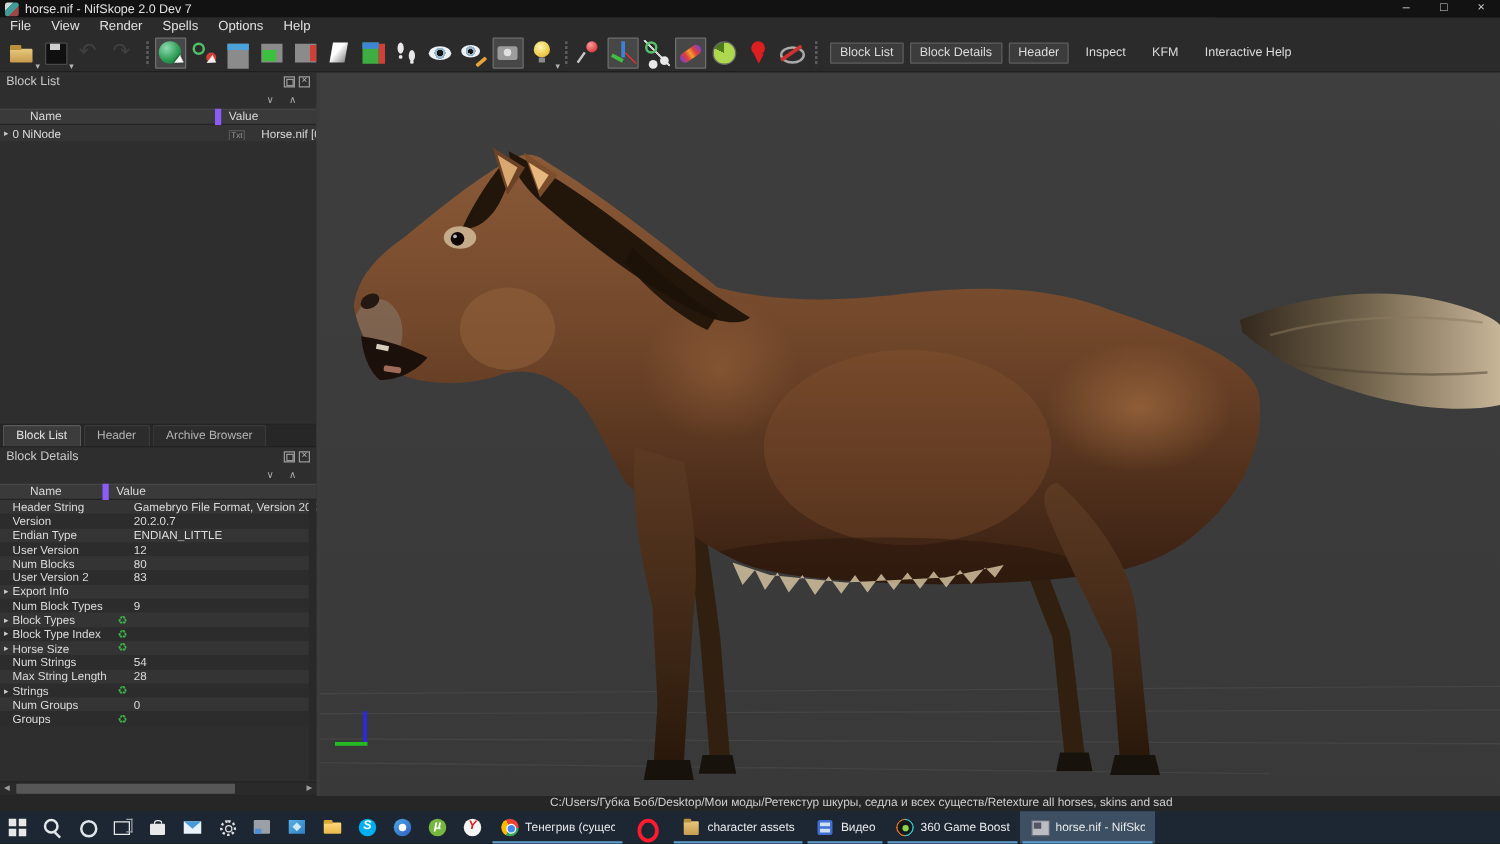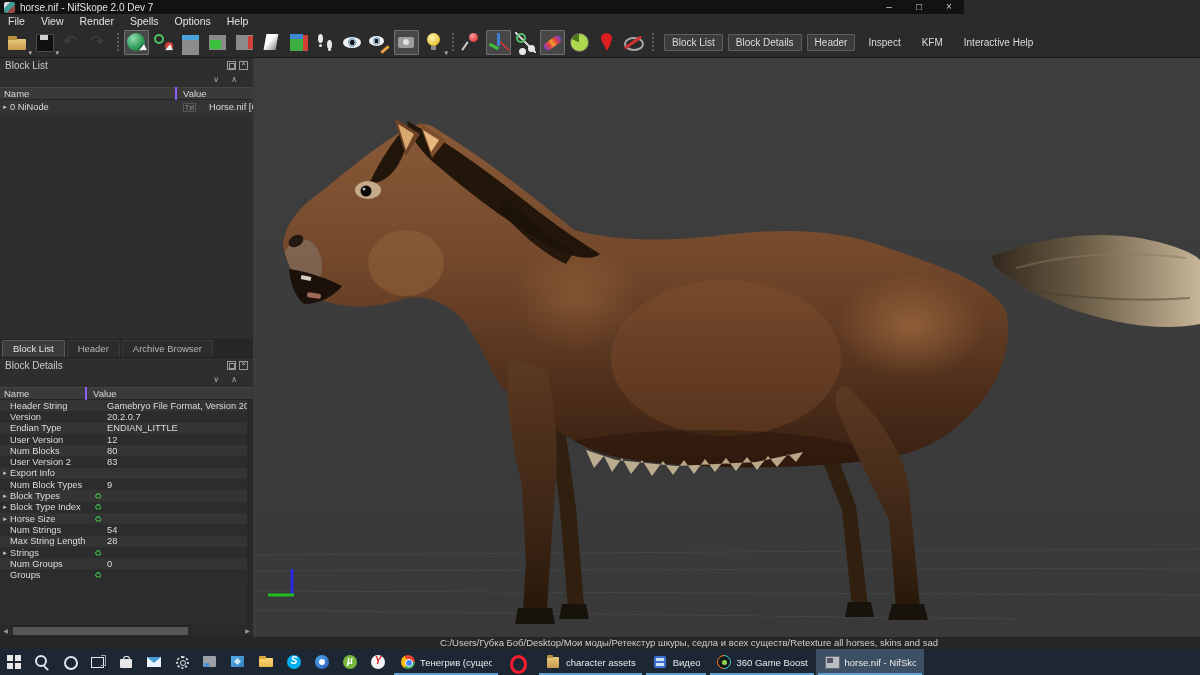--- a/index.html
+++ b/index.html
@@ -1,21 +1,21 @@
 <!DOCTYPE html>
 <html><head>
 <meta charset="utf-8">
 <style>
   html,body{margin:0;padding:0;background:#000;}
   *{box-sizing:border-box;}
   .screen{position:relative;width:1200px;height:675px;overflow:hidden;
     font-family:"Liberation Sans","DejaVu Sans",sans-serif;color:#d6d6d6;background:#2b2b2b;}
 
   
-  .titlebar{position:absolute;left:0;top:0;width:964px;height:14px;background:#121212;
+  .titlebar{position:absolute;left:0;top:0;width:1200px;height:14px;background:#121212;
     display:flex;align-items:center;font-size:10px;color:#e0e0e0;}
   .app-ico{width:11px;height:11px;margin:0 5px 0 4px;border-radius:2px;
     background:linear-gradient(135deg,#cfd8da 0 30%,#3f9a98 30% 62%,#9a4a46 62%);}
   .wbtns{margin-left:auto;display:flex;}
   .wbtn{width:30px;height:14px;text-align:center;line-height:13px;font-size:10px;color:#cfcfcf;}
 
   
   .menubar{position:absolute;left:0;top:14px;width:972px;height:14px;background:#2b2b2b;
     display:flex;align-items:center;font-size:10.5px;}
   .menu-item{padding:0 8px;color:#e2e2e2;}
@@ -107,21 +107,21 @@
   .panel{display:flex;flex-direction:column;background:#2e2e2e;border-bottom:1px solid #242424;}
   .p-title{height:15px;display:flex;align-items:center;padding:0 5px;font-size:10px;color:#c9c9c9;position:relative;}
   .p-btns{margin-left:auto;display:flex;gap:3px;}
   .float-btn,.close-btn{width:9px;height:9px;border:1px solid #9a9a9a;position:relative;background:#2e2e2e;}
   .float-btn::before{content:"";position:absolute;left:1px;top:1px;width:4px;height:4px;border:1px solid #9a9a9a;}
   .close-btn::before{content:"×";position:absolute;left:0;top:-3px;width:7px;text-align:center;font-size:8px;color:#bbb;}
   .chev-row{height:14px;display:flex;justify-content:flex-end;align-items:center;padding-right:16px;gap:12px;}
   .chev{font-size:8px;color:#aaa;line-height:10px;}
   .thead{display:flex;height:13px;background:#3a3a3a;border-top:1px solid #454545;border-bottom:1px solid #232323;
     font-size:9.5px;color:#d8d8d8;align-items:center;}
-  .thead .c1{padding-left:4px;border-right:2px solid #8b5cf6;height:13px;line-height:13px;}
+  .thead .c1{padding-left:24px;border-right:5px solid #8b5cf6;height:13px;line-height:13px;}
   .thead .c2{padding-left:6px;}
   .bl .thead .c1{width:177px;} .bd .thead .c1{width:87px;}
   .rows{display:flex;flex-direction:column;}
   .trow{display:flex;align-items:center;font-size:9.3px;color:#dcdcdc;}
   .bl .trow{height:13px;} .bd .trow{height:11.3px;}
   .trow:nth-of-type(odd){background:#343434;} .trow:nth-of-type(even){background:#2c2c2c;}
   .r-arrow{width:10px;text-align:center;font-size:7px;color:#c8c8c8;visibility:hidden;}
   .r-arrow.arrow{visibility:visible;}
   .bl .r-name{width:167px;} .bd .r-name{width:77px;white-space:nowrap;overflow:hidden;}
   .r-val{flex:1;display:flex;align-items:center;gap:13px;white-space:nowrap;overflow:hidden;padding-left:6px;}

